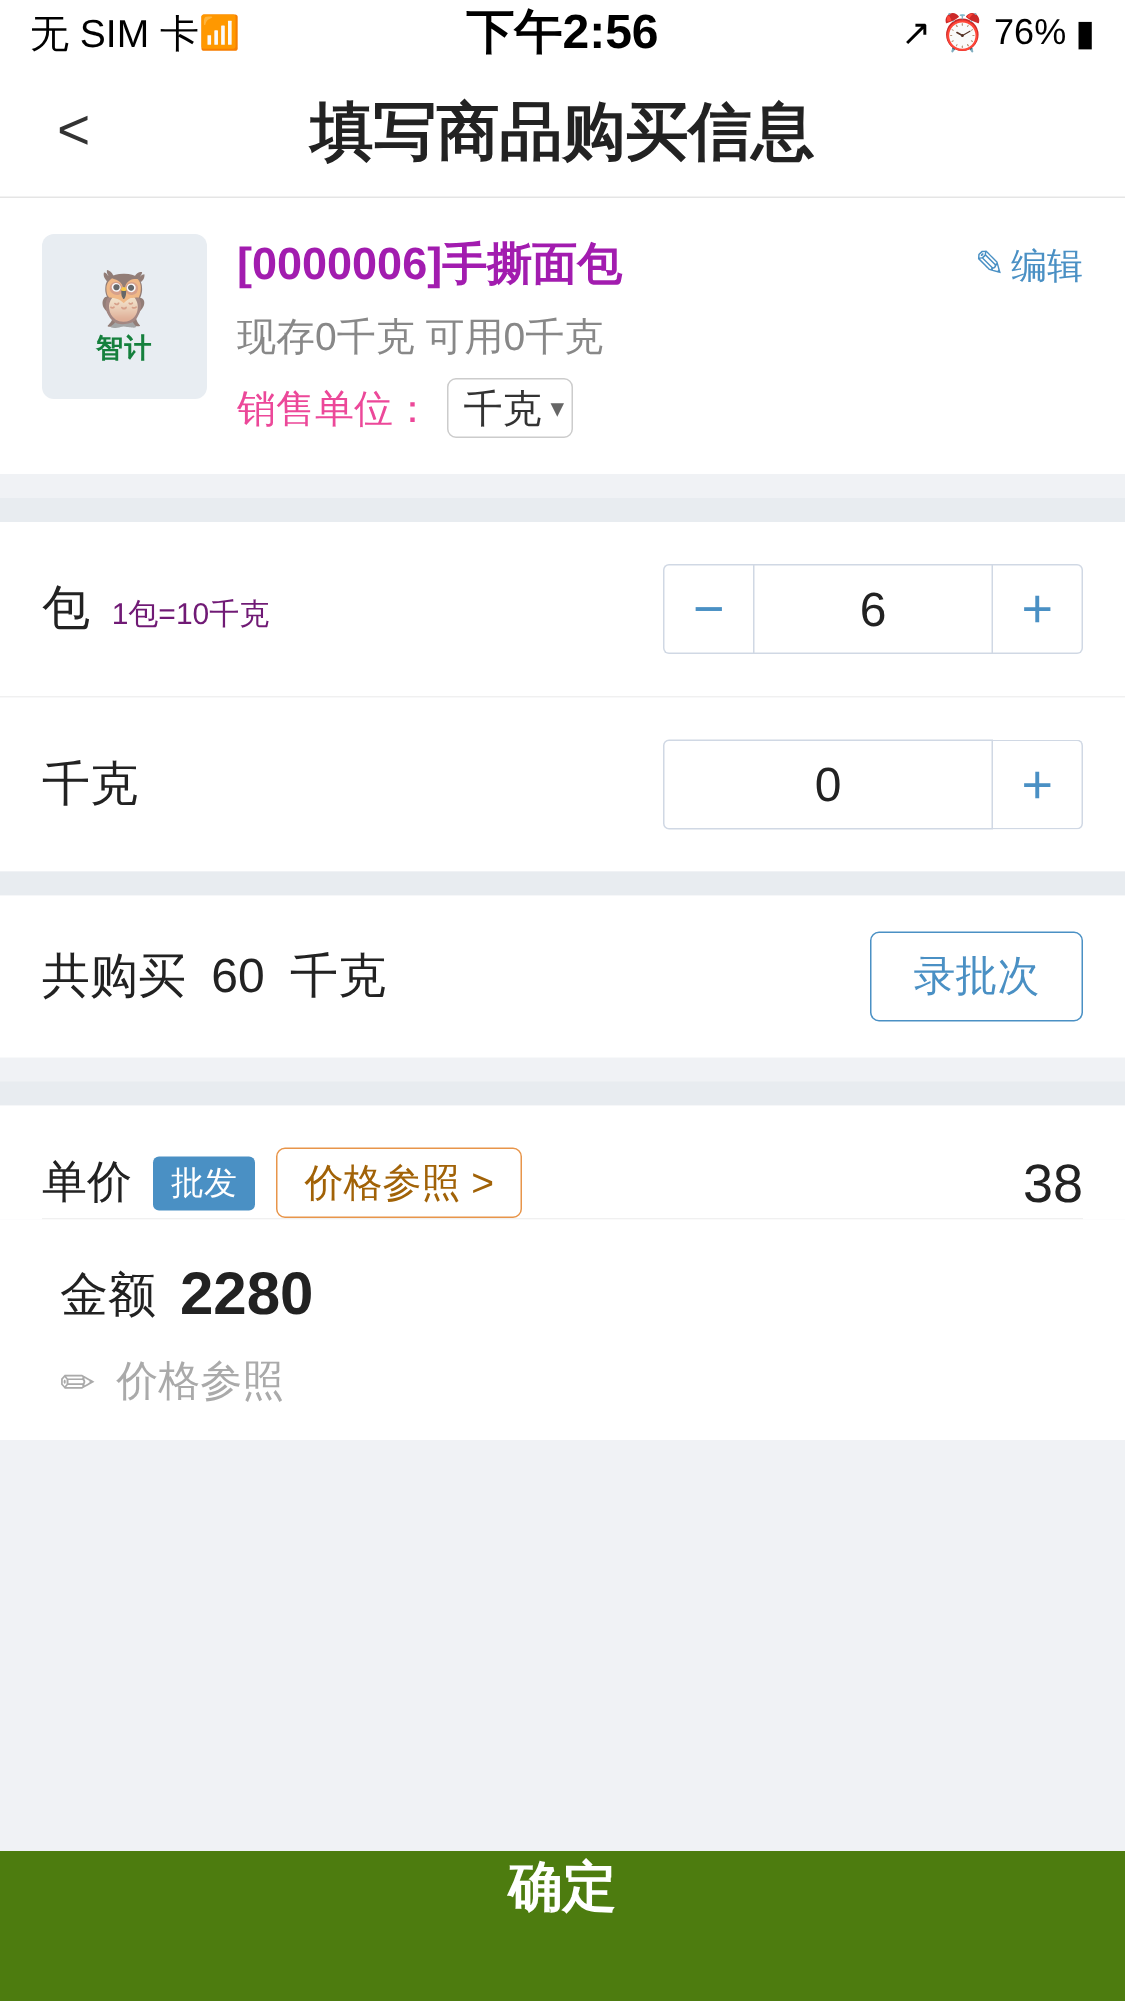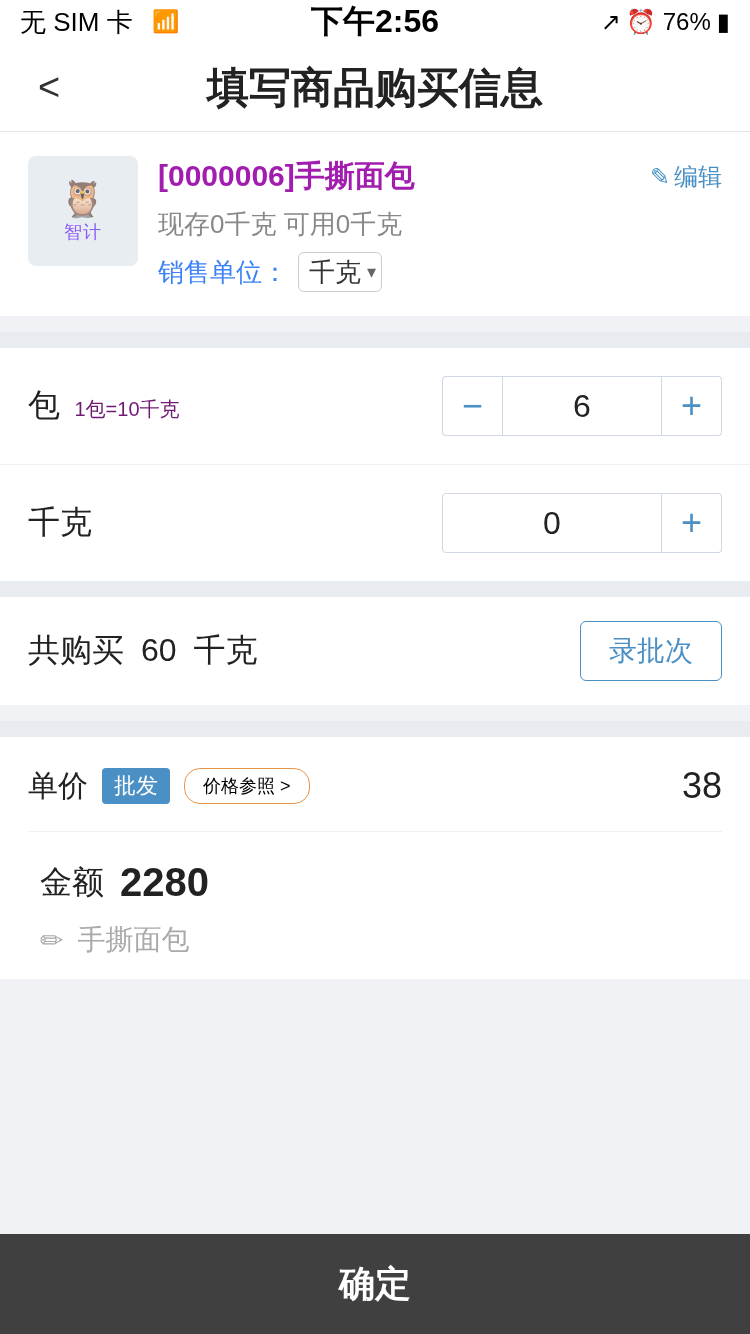--- a/index.html
+++ b/index.html
@@ -17,21 +17,21 @@
     .status-bar {
       height: 44px;
       background: #fff;
       display: flex;
       align-items: center;
       justify-content: space-between;
       padding: 0 20px;
       font-size: 28px;
       font-weight: 500;
     }
-    .status-left { display: flex; align-items: center; gap: 20px; font-size: 26px; }
+    .status-left { display: flex; align-items: center; gap: 0; font-size: 26px; }
     .status-center { font-size: 32px; font-weight: 600; position: absolute; left: 50%; transform: translateX(-50%); }
     .status-right { display: flex; align-items: center; gap: 6px; font-size: 24px; }
     .wifi-icon { font-size: 22px; }
 
     
     .nav-bar {
       height: 88px;
       background: #fff;
       display: flex;
       align-items: center;
@@ -74,22 +74,22 @@
       height: 110px;
       background: #e8edf2;
       border-radius: 8px;
       display: flex;
       align-items: center;
       justify-content: center;
       flex-shrink: 0;
     }
     .product-img .brand-text {
       font-size: 18px;
-      color: #8b5cf6;
-      font-weight: 400;
+      color: #15803d;
+      font-weight: 700;
       letter-spacing: 1px;
     }
     .product-info { flex: 1; }
     .product-name-row {
       display: flex;
       justify-content: space-between;
       align-items: center;
       margin-bottom: 10px;
     }
     .product-name {
@@ -108,21 +108,21 @@
     .product-stock {
       font-size: 26px;
       color: #888;
       margin-bottom: 10px;
     }
     .unit-row {
       display: flex;
       align-items: center;
       gap: 10px;
     }
-    .unit-label { font-size: 26px; color: #3b82f6; text-align: right; }
+    .unit-label { font-size: 26px; color: #ec4899; text-align: right; }
     .unit-select {
       border: 1px solid #ccc;
       border-radius: 6px;
       padding: 4px 20px 4px 10px;
       font-size: 26px;
       color: #333;
       background: #fff;
       appearance: none;
       position: relative;
     }
@@ -236,42 +236,41 @@
     
     .price-section {
       background: #fff;
       padding: 28px 28px 0 28px;
       margin-bottom: 0;
     }
     .price-row {
       display: flex;
       align-items: center;
       justify-content: space-between;
-      padding-bottom: 24px;
       border-bottom: 1px solid #f0f0f0;
     }
     .price-left {
       display: flex;
       align-items: center;
       gap: 14px;
     }
     .price-label { font-size: 30px; color: #222; }
     .tag-pifa {
       background: #4a90c4;
       color: #fff;
       font-size: 22px;
       padding: 3px 12px;
       border-radius: 4px;
     }
     .price-ref-btn {
       border: 1.5px solid #e8954a;
-      border-radius: 16px;
+      border-radius: 6px;
       padding: 5px 18px;
-      font-size: 18px;
-      color: #000000;
+      font-size: 26px;
+      color: #a16207;
       background: #fff;
       display: flex;
       align-items: center;
       gap: 4px;
       cursor: pointer;
     }
     .price-value {
       font-size: 36px;
       color: #222;
       font-weight: 500;
@@ -299,23 +298,23 @@
     .remark-icon { font-size: 28px; color: #aaa; }
     .remark-text { font-size: 28px; color: #aaa; }
 
     
     .confirm-btn-wrap {
       position: fixed;
       bottom: 0;
       left: 0;
       width: 750px;
       height: 100px;
-      background: #404040;
-      display: flex;
-      align-items: center;
+      background: #4d7c0f;
+      display: flex;
+      align-items: flex-start;
       justify-content: center;
       cursor: pointer;
       z-index: 100;
     }
     .confirm-btn-text {
       font-size: 36px;
       color: #fff;
       font-weight: 600;
     }
 
@@ -430,21 +429,21 @@
     </div>
   </div>
 
   <div class="amount-section">
     <div class="amount-row">
       <span class="amount-label">金额</span>
       <span class="amount-value">2280</span>
     </div>
     <div class="remark-row">
       <span class="remark-icon">✏</span>
-      <span class="remark-text">手撕面包</span>
+      <span class="remark-text">价格参照</span>
     </div>
   </div>
 
   <div class="gray-area"></div>
 
 </div>
 
 <div class="confirm-btn-wrap">
   <span class="confirm-btn-text">确定</span>
 </div>

